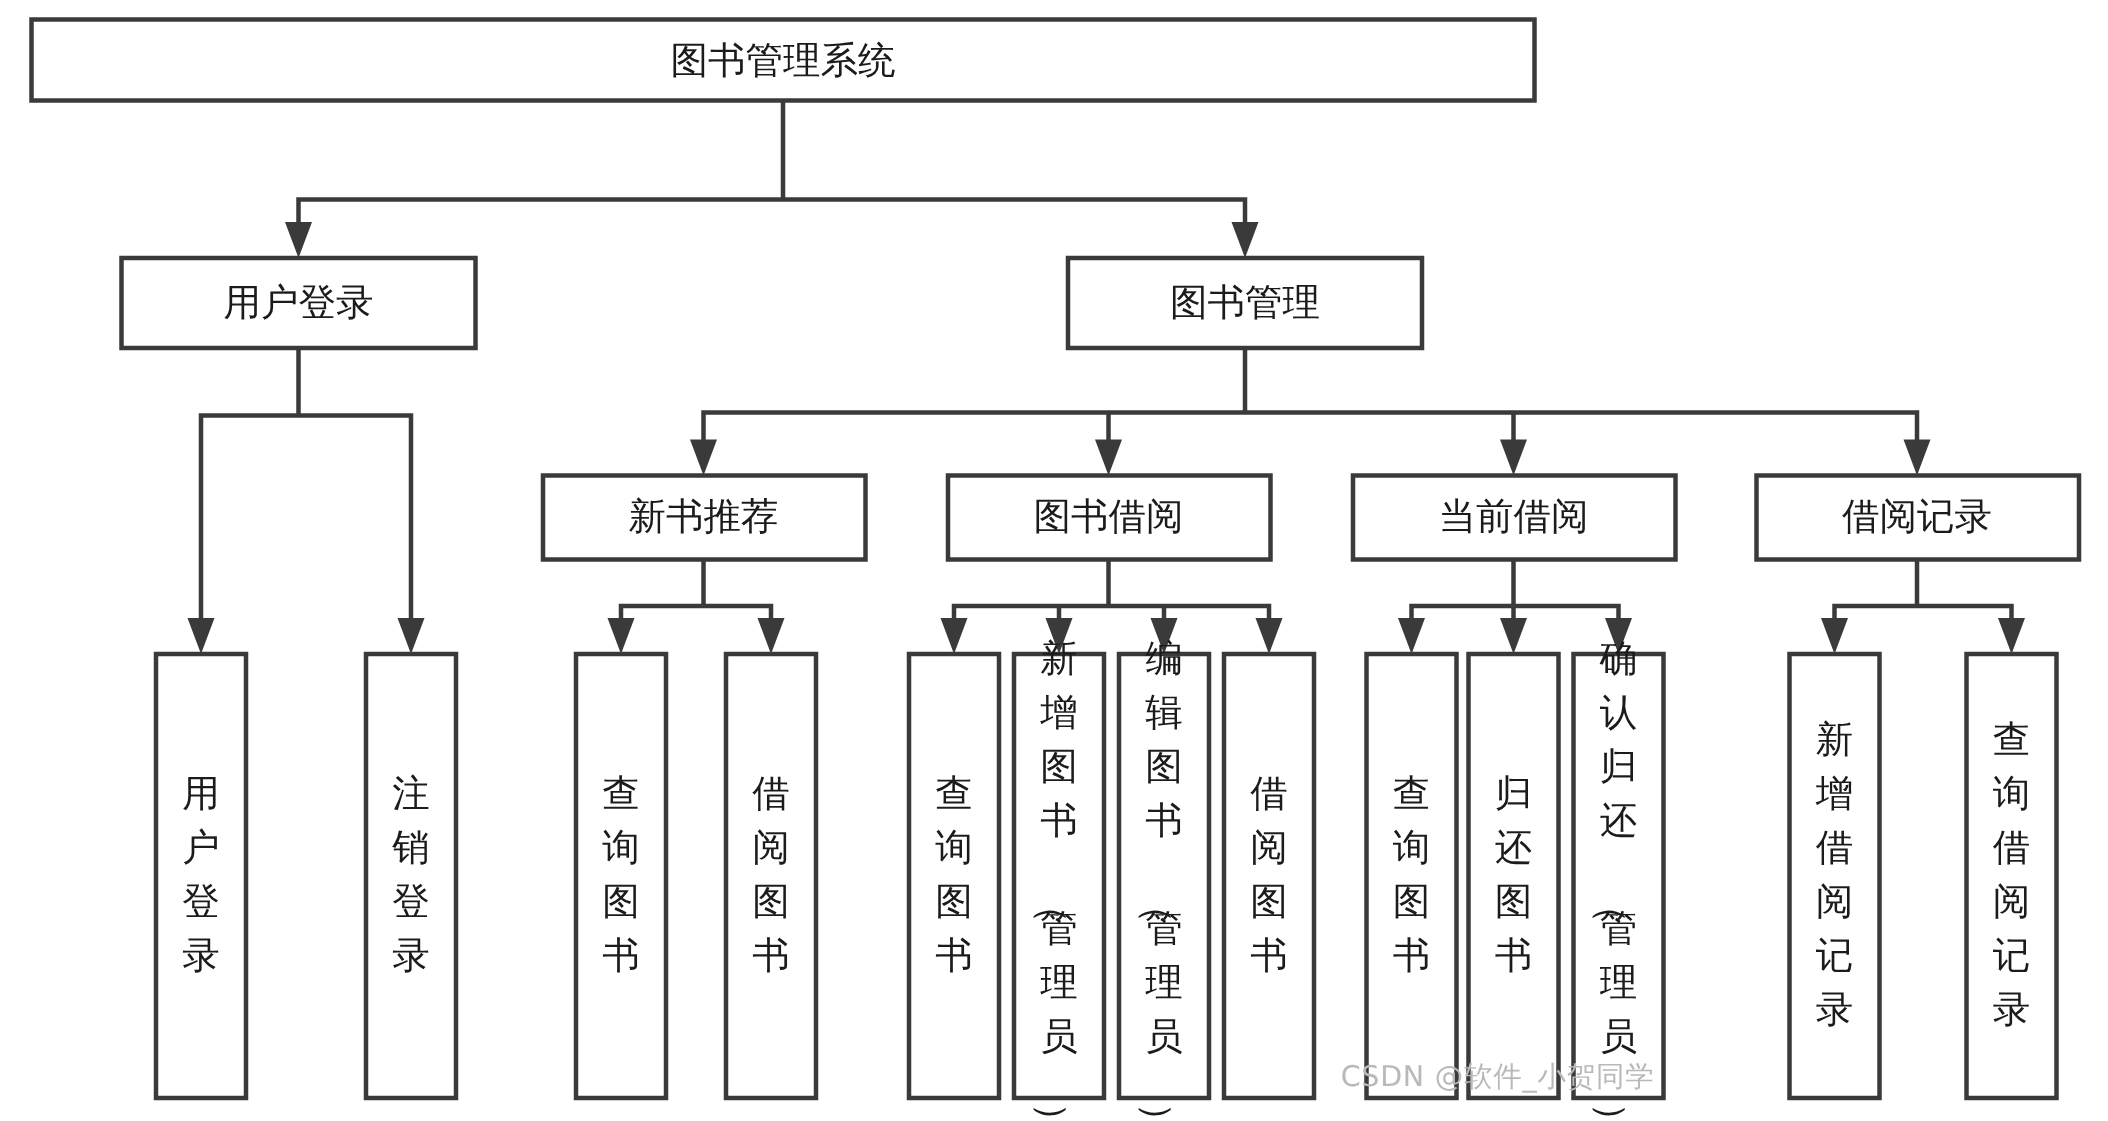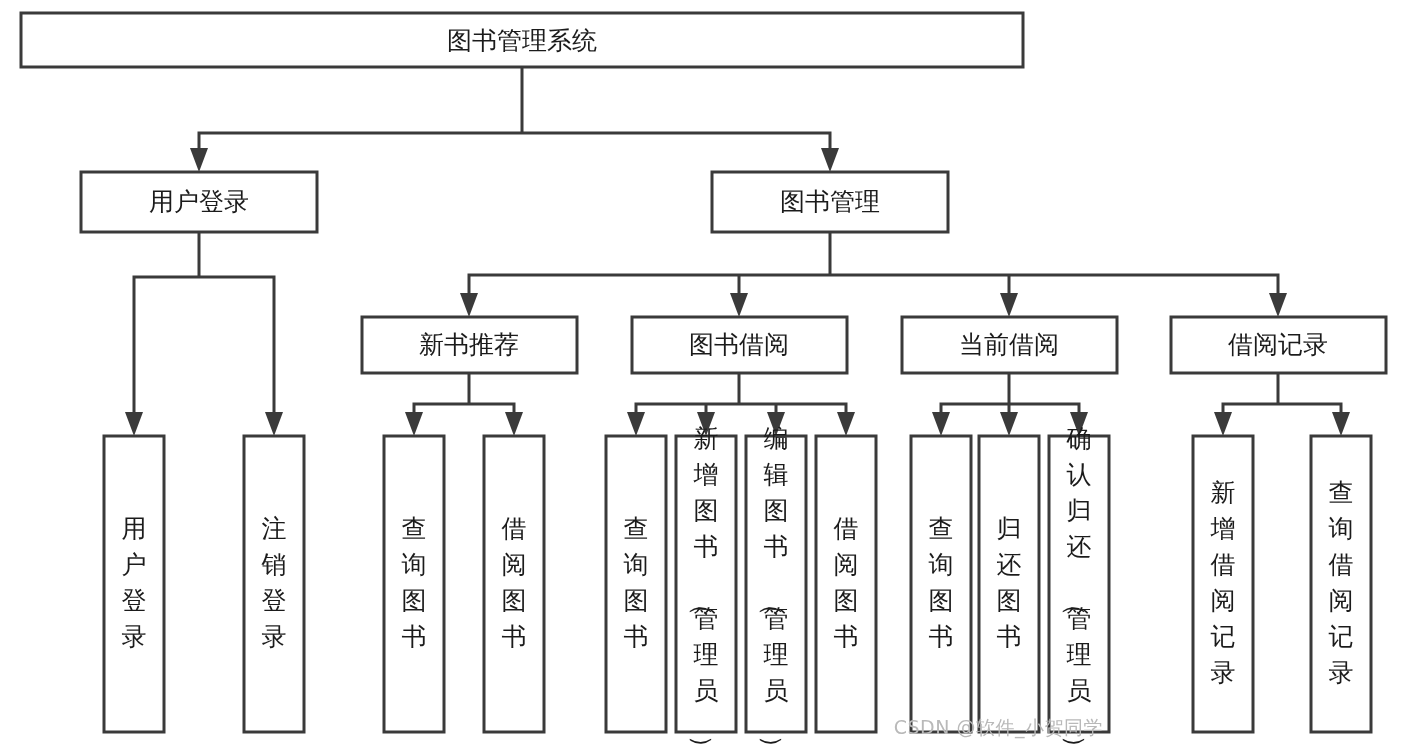--- a/index.html
+++ b/index.html
@@ -21,21 +21,21 @@
   }
   .label-h{font-size:25px;}
   .label-v{font-size:25px;}
   .connector{
     stroke:#3a3a3a;stroke-width:3;fill:none;stroke-linecap:square;
   }
   .arrow-head{fill:#3a3a3a;stroke:none;}
 
   .watermark{
     position:absolute;
-    right:14px;bottom:6px;
+    right:14px;bottom:16px;
     font-size:19px;
     color:#b9b9b9;
     letter-spacing:0.5px;
     white-space:nowrap;
     font-family:"DejaVu Sans","Liberation Sans",sans-serif;
     pointer-events:none;
     margin-left:20px;
   }
 </style>
 </head>

